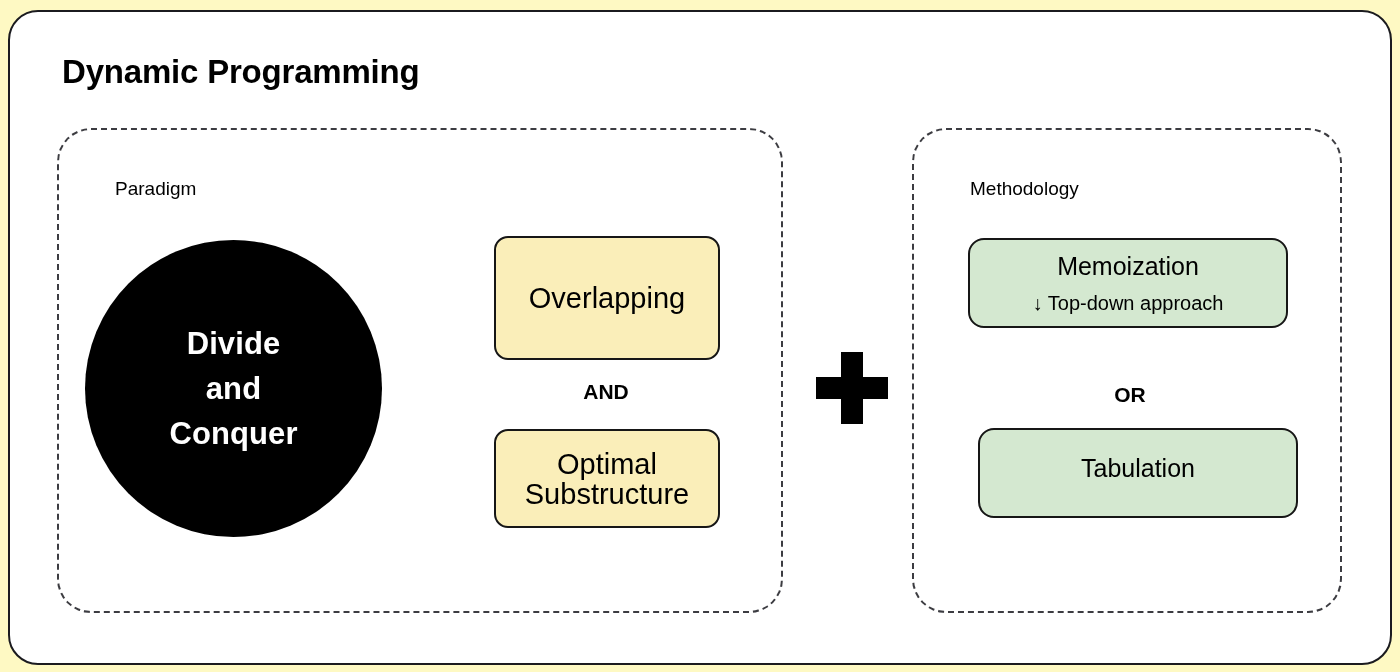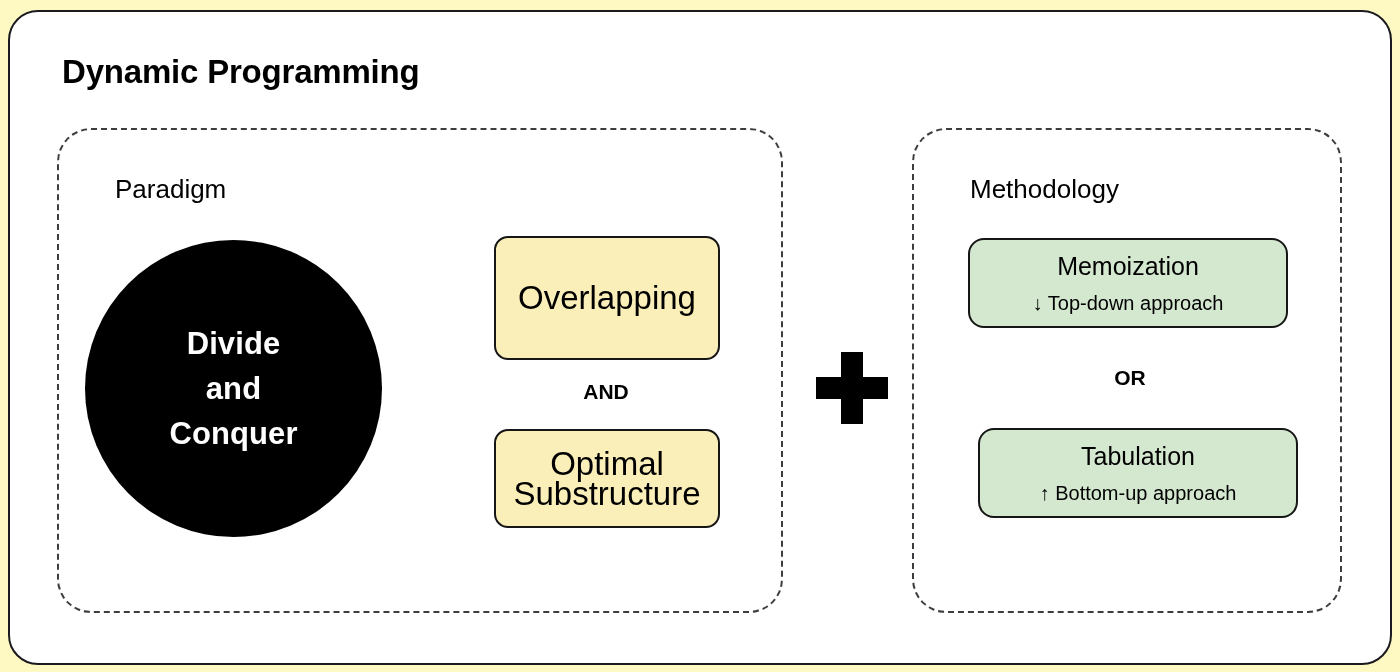--- a/index.html
+++ b/index.html
@@ -61,21 +61,21 @@
   .panel-methodology {
     left: 912px;
     top: 128px;
     width: 430px;
     height: 485px;
   }
   .panel-label {
     position: absolute;
     top: 45px;
     left: 56px;
-    font-size: 26px;
+    font-size: 19px;
     line-height: 28px;
     white-space: nowrap;
     color: #000;
   }
 
   
   .core-circle {
     position: absolute;
     left: 85px;
     top: 240px;
@@ -109,21 +109,21 @@
   }
   .card-yellow {
     background: #faeeb9;
     width: 226px;
     height: 124px;
     left: 494px;
   }
   .card-yellow.pos-top    { top: 236px; }
   .card-yellow.pos-bottom { top: 429px; height: 99px; }
   .card-yellow .card-title {
-    font-size: 33px;
+    font-size: 29px;
     line-height: 30px;
     text-align: center;
     color: #000;
   }
 
   
   .card-green {
     background: #d4e8d0;
     width: 320px;
     height: 90px;
@@ -150,21 +150,21 @@
   .logic-label {
     position: absolute;
     font-size: 21px;
     font-weight: bold;
     line-height: 24px;
     text-align: center;
     white-space: nowrap;
     color: #000;
   }
   .logic-and { left: 546px; top: 380px; width: 120px; }
-  .logic-or  { left: 1070px; top: 366px; width: 120px; }
+  .logic-or  { left: 1070px; top: 383px; width: 120px; }
 
   
   .plus-combinator {
     position: absolute;
     left: 812px;
     top: 348px;
     width: 80px;
     height: 80px;
   }
   .plus-combinator .bar {
@@ -251,16 +251,15 @@
 
   <div class="card card-green pos-top">
     <div class="card-title">Memoization</div>
     <div class="card-sub">↓ Top-down approach</div>
   </div>
 
   <div class="logic-label logic-or">OR</div>
 
   <div class="card card-green pos-bottom">
     <div class="card-title">Tabulation</div>
-    <div class="card-sub">↑ Bottom-up approach</div>
   </div>
 
 </div>
 
 </body></html>

